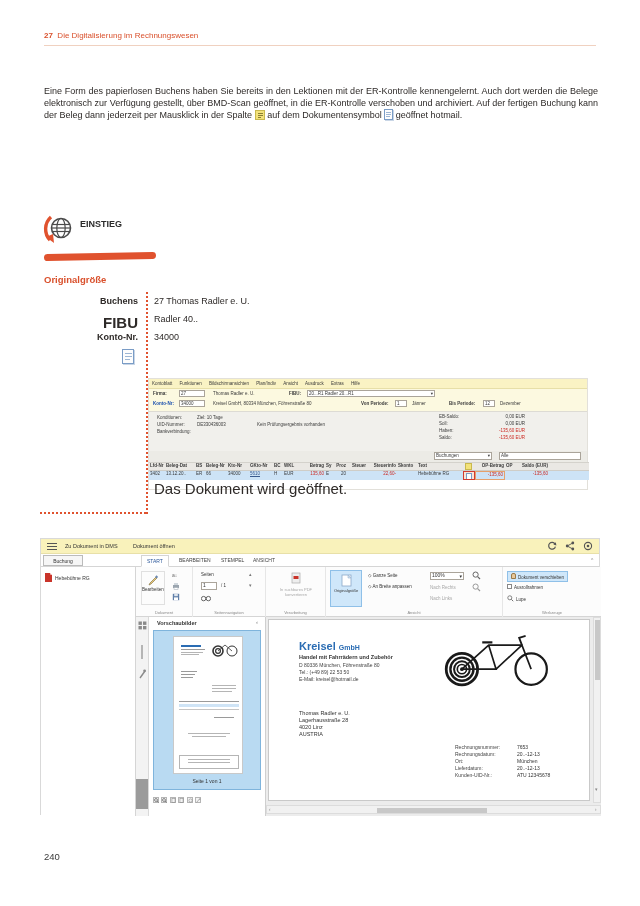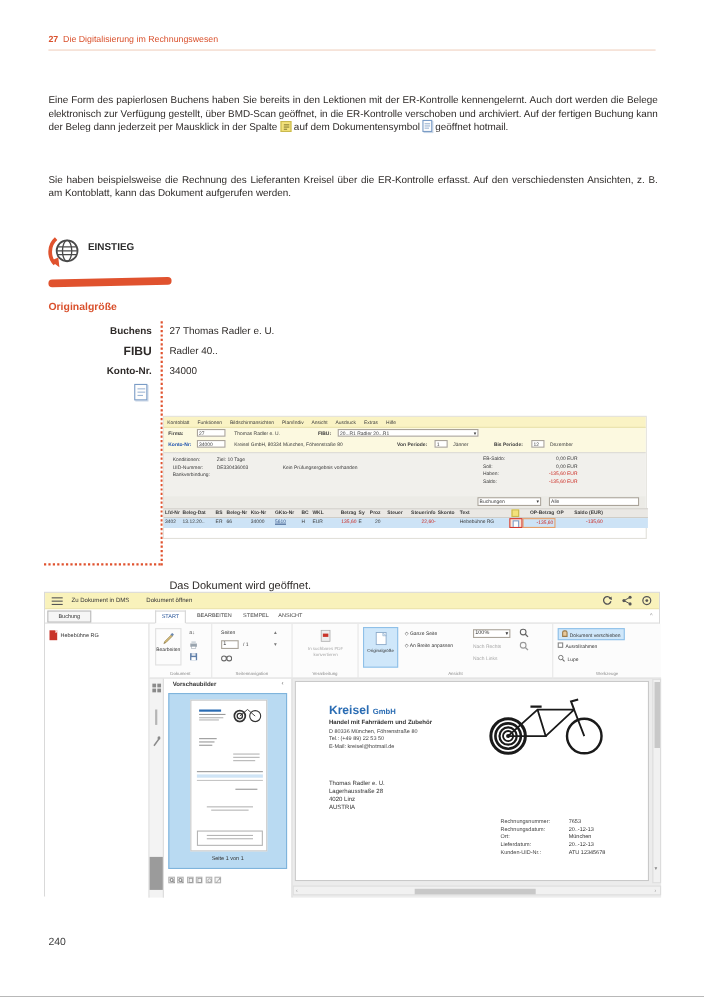--- a/index.html
+++ b/index.html
@@ -45,21 +45,20 @@
   <div class="t" style="left:44px;top:45px;width:552px;border-top:1px solid #f0d1c0;"></div>
 
 
   <div class="just" style="left:44px;top:85px;width:554px;">
     <span>Eine Form des papierlosen Buchens haben Sie bereits in den Lektionen mit der ER-Kontrolle kennengelernt. Auch dort werden die Belege elektronisch zur Verfügung gestellt, über BMD-Scan geöffnet, in die ER-Kontrolle verschoben und archiviert. Auf der fertigen Buchung kann der Beleg dann jederzeit per Mausklick in der Spalte</span>
     <span class="ic" style="width:10px;height:10px;background:#f3e27a;border:1px solid #c9b94e;position:relative;"><span style="position:absolute;left:2px;top:2px;width:5px;height:1px;background:#8a7f33;"></span><span style="position:absolute;left:2px;top:4px;width:5px;height:1px;background:#8a7f33;"></span><span style="position:absolute;left:2px;top:6px;width:3px;height:1px;background:#8a7f33;"></span></span>
     <span>auf dem Dokumentensymbol</span>
     <span class="ic" style="width:9px;height:11px;background:#fdfdfd;border:1px solid #7a9cc6;position:relative;box-shadow:1px 1px 0 #c9d6e6;"><span style="position:absolute;left:1px;top:2px;width:5px;height:1px;background:#9db6d4;"></span><span style="position:absolute;left:1px;top:4px;width:5px;height:1px;background:#9db6d4;"></span><span style="position:absolute;left:1px;top:6px;width:4px;height:1px;background:#9db6d4;"></span></span>
     <span>geöffnet hotmail.</span>
   </div>
-  <div class="just" style="left:44px;top:157px;width:554px;">Sie haben beispielsweise die Rechnung des Lieferanten Kreisel über die ER-Kontrolle erfasst. Auf den verschiedensten Ansichten, z. B. am Kontoblatt, kann das Dokument aufgerufen werden.</div>
 
   <div class="t" style="left:42px;top:214px;">
     <svg width="32" height="34" viewBox="0 0 32 34">
       <circle cx="19" cy="14" r="9.5" fill="none" stroke="#4a4a4a" stroke-width="1.6"></circle>
       <ellipse cx="19" cy="14" rx="4.2" ry="9.5" fill="none" stroke="#4a4a4a" stroke-width="1.2"></ellipse>
       <line x1="10" y1="10.5" x2="28" y2="10.5" stroke="#4a4a4a" stroke-width="1.2"></line>
       <line x1="9.6" y1="14" x2="28.4" y2="14" stroke="#4a4a4a" stroke-width="1.2"></line>
       <line x1="10" y1="17.5" x2="28" y2="17.5" stroke="#4a4a4a" stroke-width="1.2"></line>
       <path d="M9 3 C 2 9, 2 20, 8 26" fill="none" stroke="#e0522e" stroke-width="3.4"></path>
       <polygon points="4,23 12,29 11,20" fill="#e0522e"></polygon>
@@ -68,21 +67,21 @@
   <div class="t b" style="left:80px;top:219px;font-size:9px;color:#2b2b2b;">EINSTIEG</div>
   <div class="t" style="left:44px;top:253px;width:112px;height:7px;background:#e0522e;border-radius:4px;transform:rotate(-1.2deg);"></div>
 
   <div class="t or b" style="left:44px;top:274px;font-size:9.5px;">Originalgröße</div>
 
   <div class="dotv" style="left:146px;top:292px;height:222px;"></div>
   <div class="doth" style="left:40px;top:512px;width:106px;"></div>
 
   <div class="t b" style="left:44px;top:296px;width:94px;text-align:right;font-size:9px;">Buchens</div>
   <div class="t" style="left:154px;top:296px;font-size:9px;">27 Thomas Radler e. U.</div>
-  <div class="t b" style="left:44px;top:314px;width:94px;text-align:right;font-size:11px;">FIBU</div>
+  <div class="t b" style="left:44px;top:314px;width:94px;text-align:right;font-size:15px;">FIBU</div>
   <div class="t" style="left:154px;top:314px;font-size:9px;">Radler 40..</div>
   <div class="t b" style="left:44px;top:332px;width:94px;text-align:right;font-size:9px;">Konto-Nr.</div>
   <div class="t" style="left:154px;top:332px;font-size:9px;">34000</div>
 
   <div class="t" style="left:122px;top:349px;width:12px;height:15px;background:#fdfdfd;border:1px solid #7a9cc6;box-shadow:1px 1px 0 #c9d6e6;">
     <span style="position:absolute;left:2px;top:3px;width:7px;height:1px;background:#9db6d4;"></span>
     <span style="position:absolute;left:2px;top:6px;width:7px;height:1px;background:#9db6d4;"></span>
     <span style="position:absolute;left:2px;top:9px;width:5px;height:1px;background:#9db6d4;"></span>
   </div>
 
@@ -182,21 +181,21 @@
       <span class="kc" style="width:46px">Hebebühne RG</span>
       <span class="kc" style="width:12px;position:relative;border:1px solid #d23b2f;background:#fbe3d6;">
           <span style="position:absolute;left:2px;top:1px;width:6px;height:7px;background:#fdfdfd;border:1px solid #7a9cc6;"></span>
         </span>
       <span class="kc num red" style="width:30px;border:1px solid #e5a06c;">-135,60</span>
       <span class="kc" style="width:10px"></span>
       <span class="kc num red" style="width:34px">-135,60</span>
     </div>
   </div>
 
-  <div class="t" style="left:154px;top:527px;font-size:10px;">Das Dokument wird geöffnet.</div>
+  <div class="t" style="left:154px;top:480px;font-size:15px;">Das Dokument wird geöffnet.</div>
 
   <div class="shot2">
 
     <div style="position:absolute;left:0;top:0;width:100%;height:15px;background:#f9f2bb;border-bottom:1px solid #e8e0a8;">
       <span style="position:absolute;left:6px;top:4px;width:10px;height:7px;">
         <span style="position:absolute;left:0;top:0;width:10px;height:1.4px;background:#555;"></span>
         <span style="position:absolute;left:0;top:3px;width:10px;height:1.4px;background:#555;"></span>
         <span style="position:absolute;left:0;top:6px;width:10px;height:1.4px;background:#555;"></span>
       </span>
       <span class="t" style="left:24px;top:4px;font-size:5.5px;">Zu Dokument in DMS</span>

